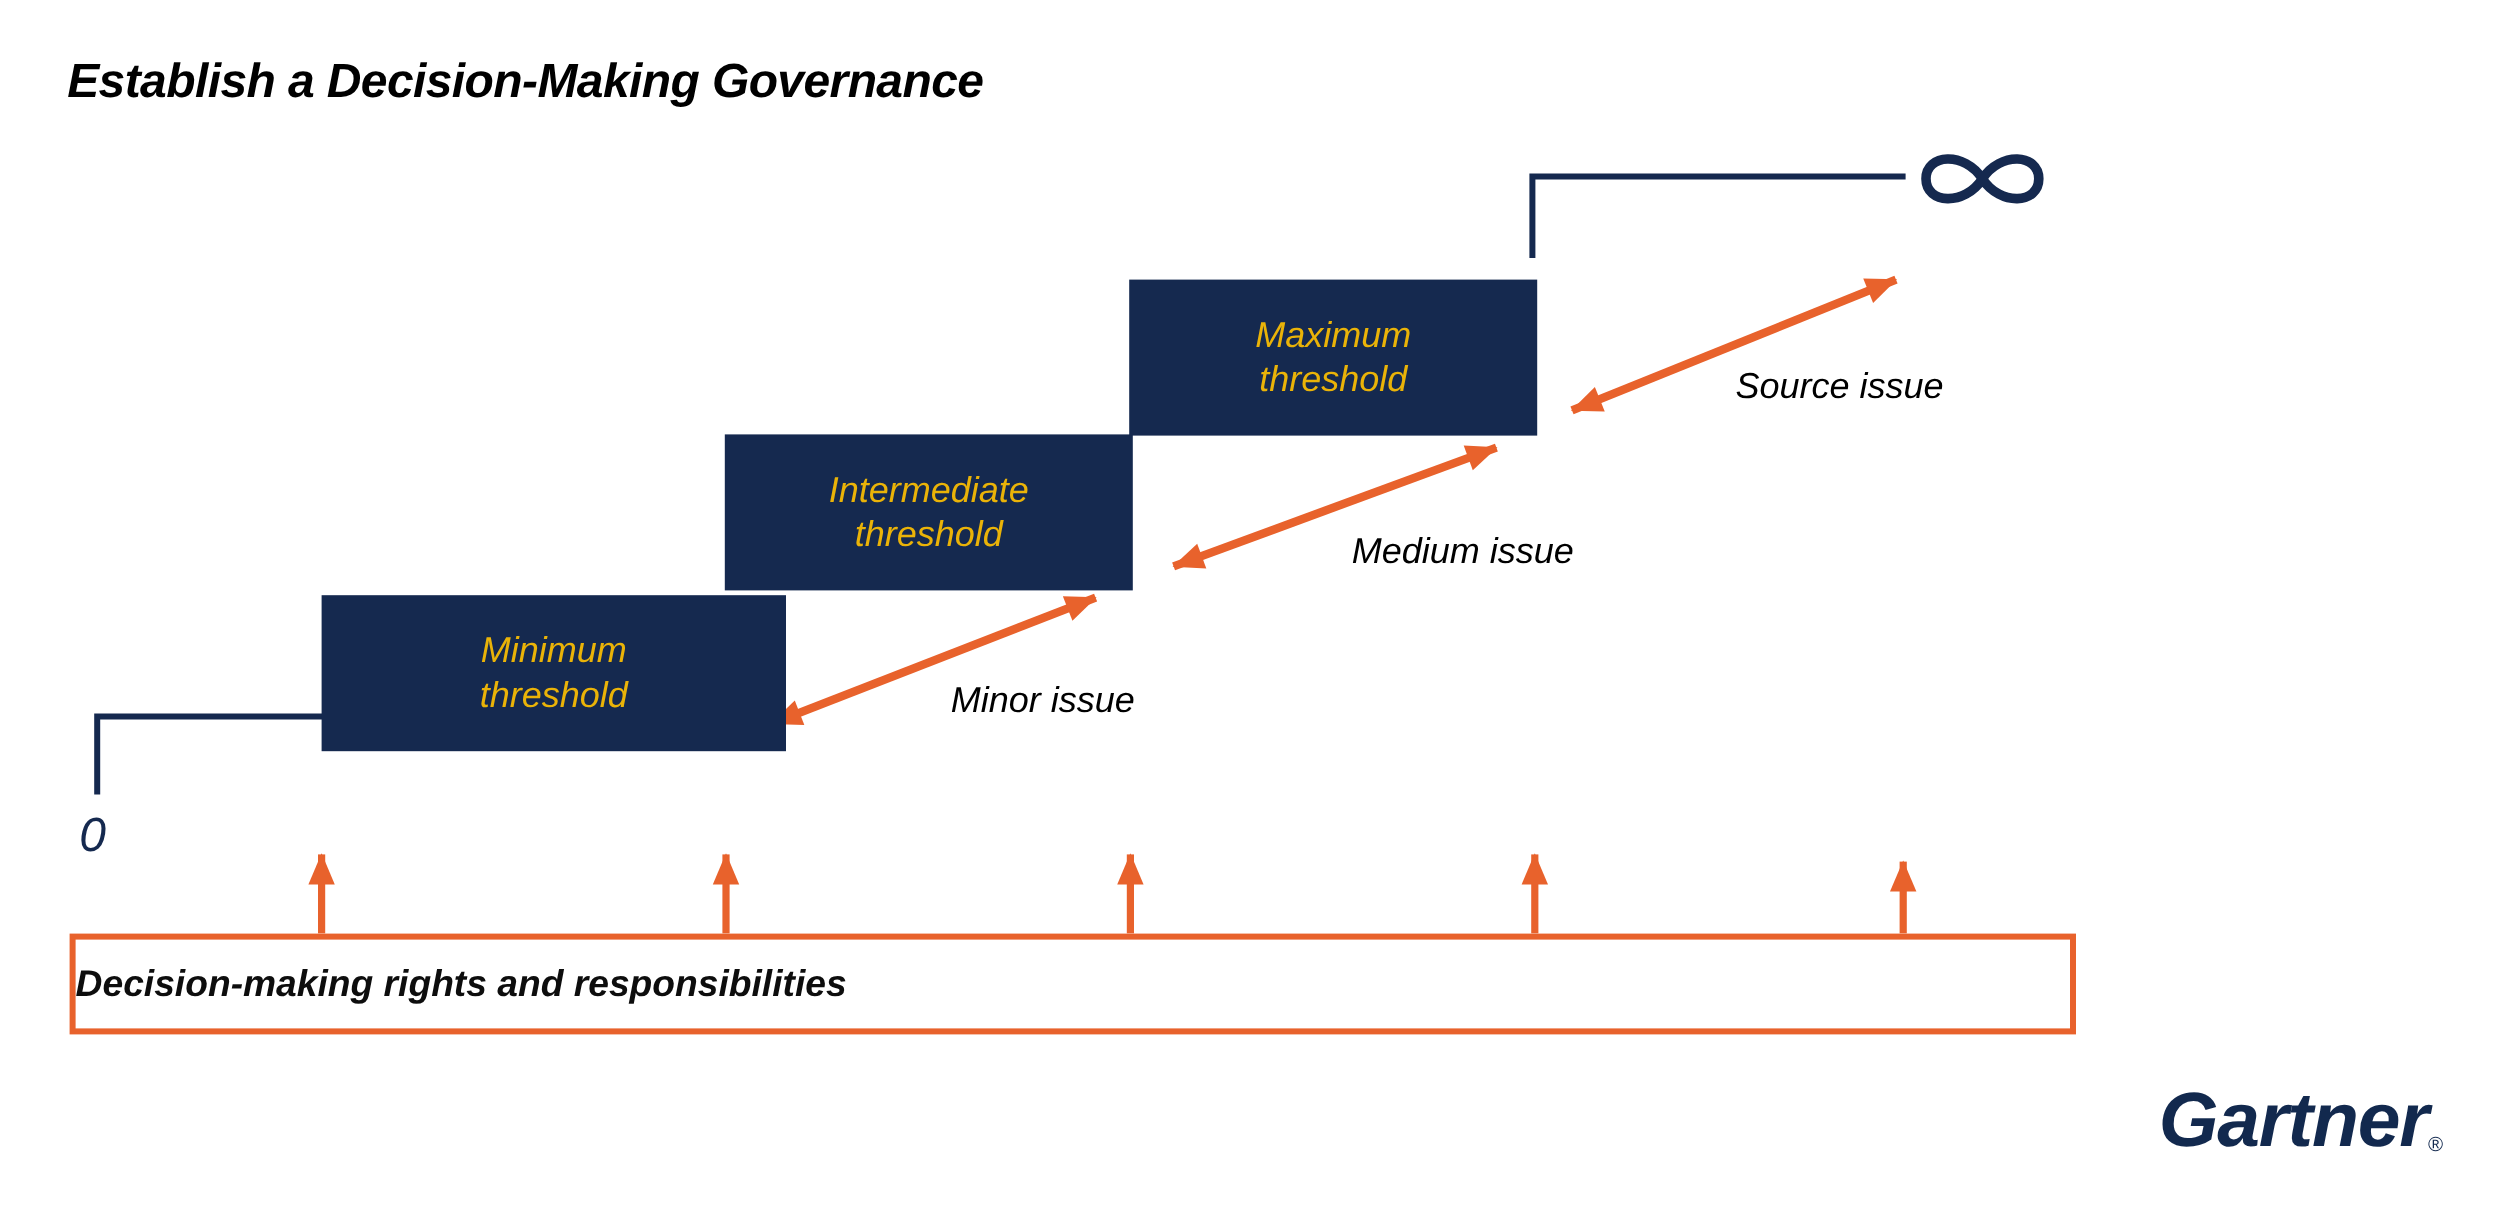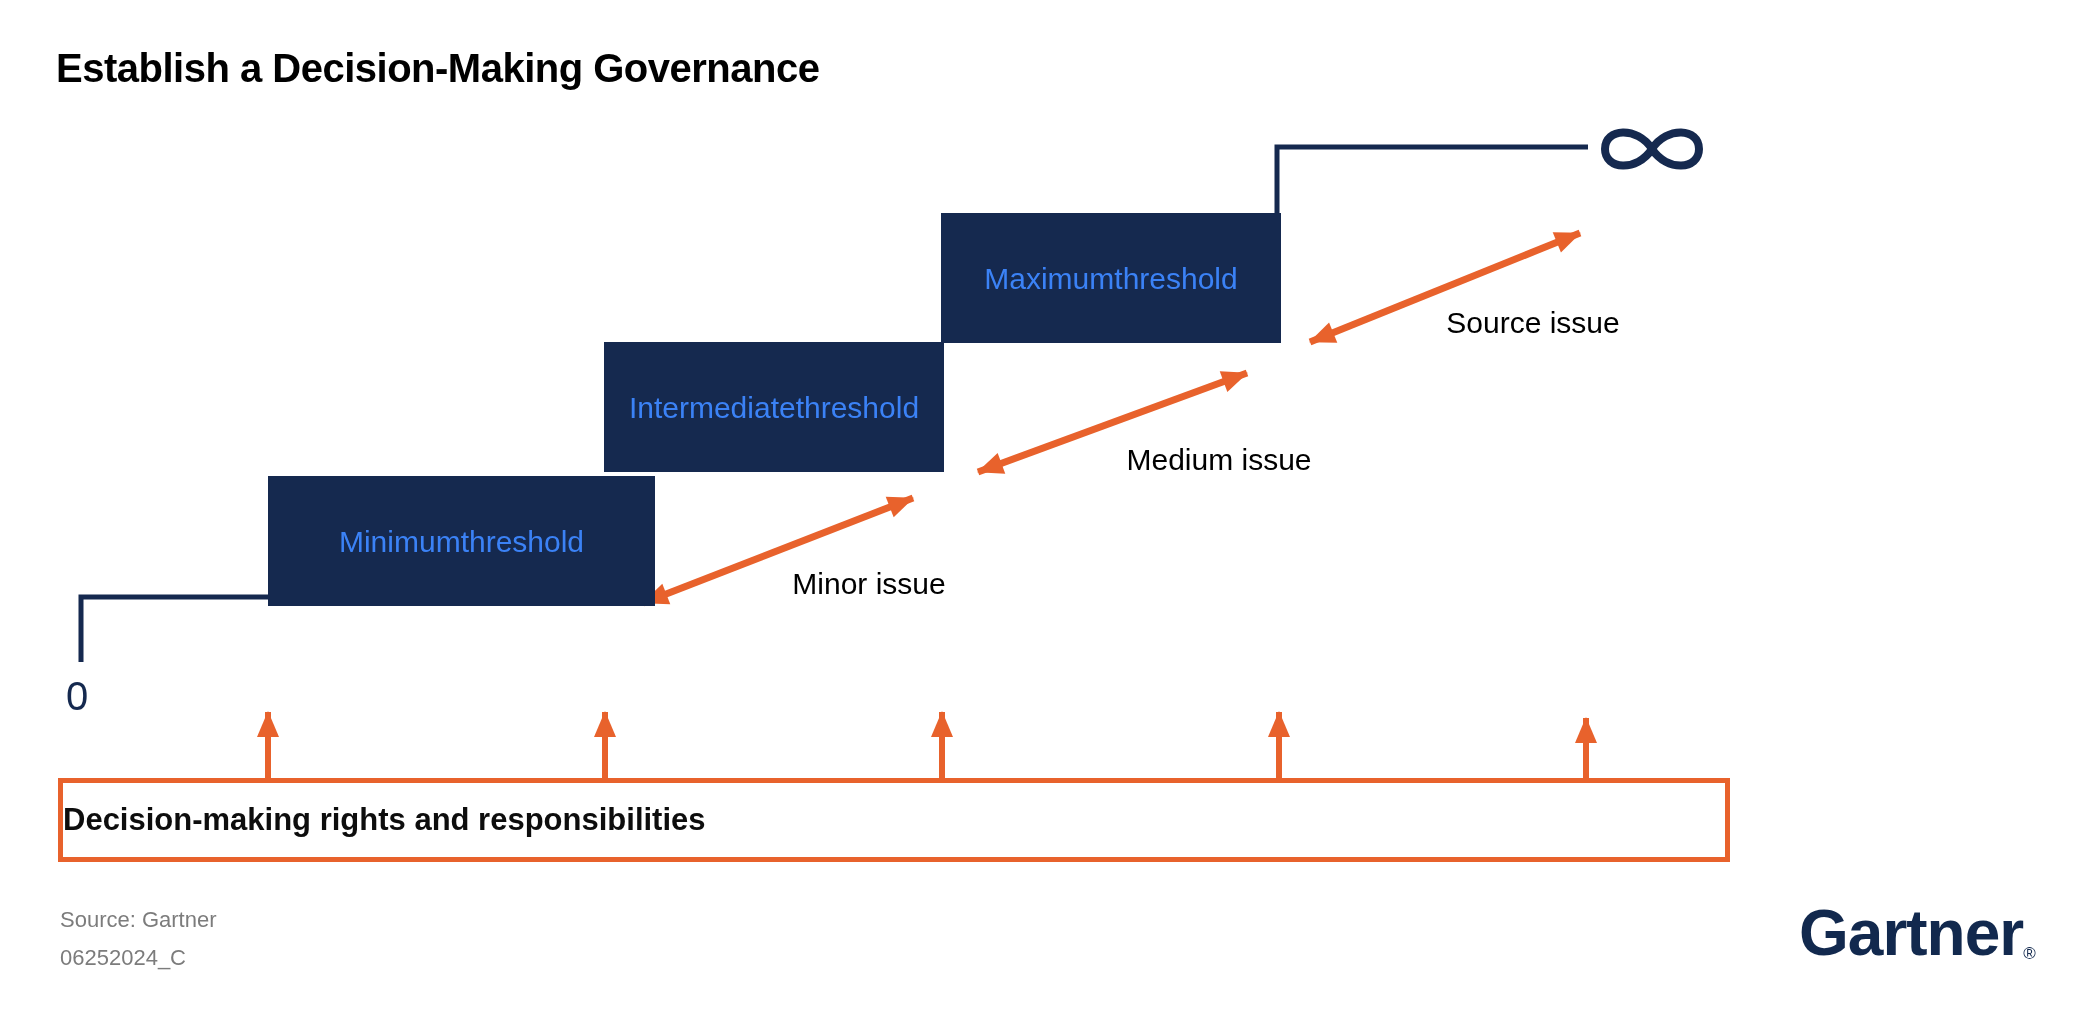--- a/index.html
+++ b/index.html
@@ -7,47 +7,50 @@
     padding: 0;
     background: #ffffff;
     font-family: "Liberation Sans", sans-serif;
   }
   .canvas {
     position: relative;
     width: 2090px;
     height: 1012px;
     background: #ffffff;
     overflow: hidden;
+    font-style: italic;
   }
   .page-title {
     position: absolute;
     left: 56px;
     top: 46px;
     font-size: 40px;
     font-weight: bold;
     color: #000000;
     letter-spacing: -0.5px;
     white-space: nowrap;
   }
   .svg-overlay {
     position: absolute;
     left: 0; top: 0;
     width: 2090px;
     height: 1012px;
   }
   .step-box {
     position: absolute;
     background: #15294F;
-    color: #3b82f6;
+    color: #eab308;
     display: flex;
+    flex-direction: column;
     align-items: center;
     justify-content: center;
     text-align: center;
     font-size: 30px;
     line-height: 37px;
+    margin-top: 20px;
   }
   .box-min { left: 268px; top: 476px; width: 387px; height: 130px; }
   .box-int { left: 604px; top: 342px; width: 340px; height: 130px; }
   .box-max { left: 941px; top: 213px; width: 340px; height: 130px; }
   .issue-label {
     position: absolute;
     font-size: 30px;
     color: #000000;
     transform: translateX(-50%);
     white-space: nowrap;
@@ -151,22 +154,18 @@
   <div class="issue-label lbl-minor">Minor issue</div>
   <div class="issue-label lbl-medium">Medium issue</div>
   <div class="issue-label lbl-major">Source issue</div>
 
   <div class="zero-label">0</div>
 
   <div class="bottom-bar">
     <span>Decision-making rights and responsibilities</span>
   </div>
 
-  <div class="source-block">
-    <div>Source: Gartner</div>
-    <div>06252024_C</div>
-  </div>
 
   <div class="gartner-logo">
     <span>Gartner</span><span class="reg">®</span>
   </div>
 
 </div>
 
 </body></html>

